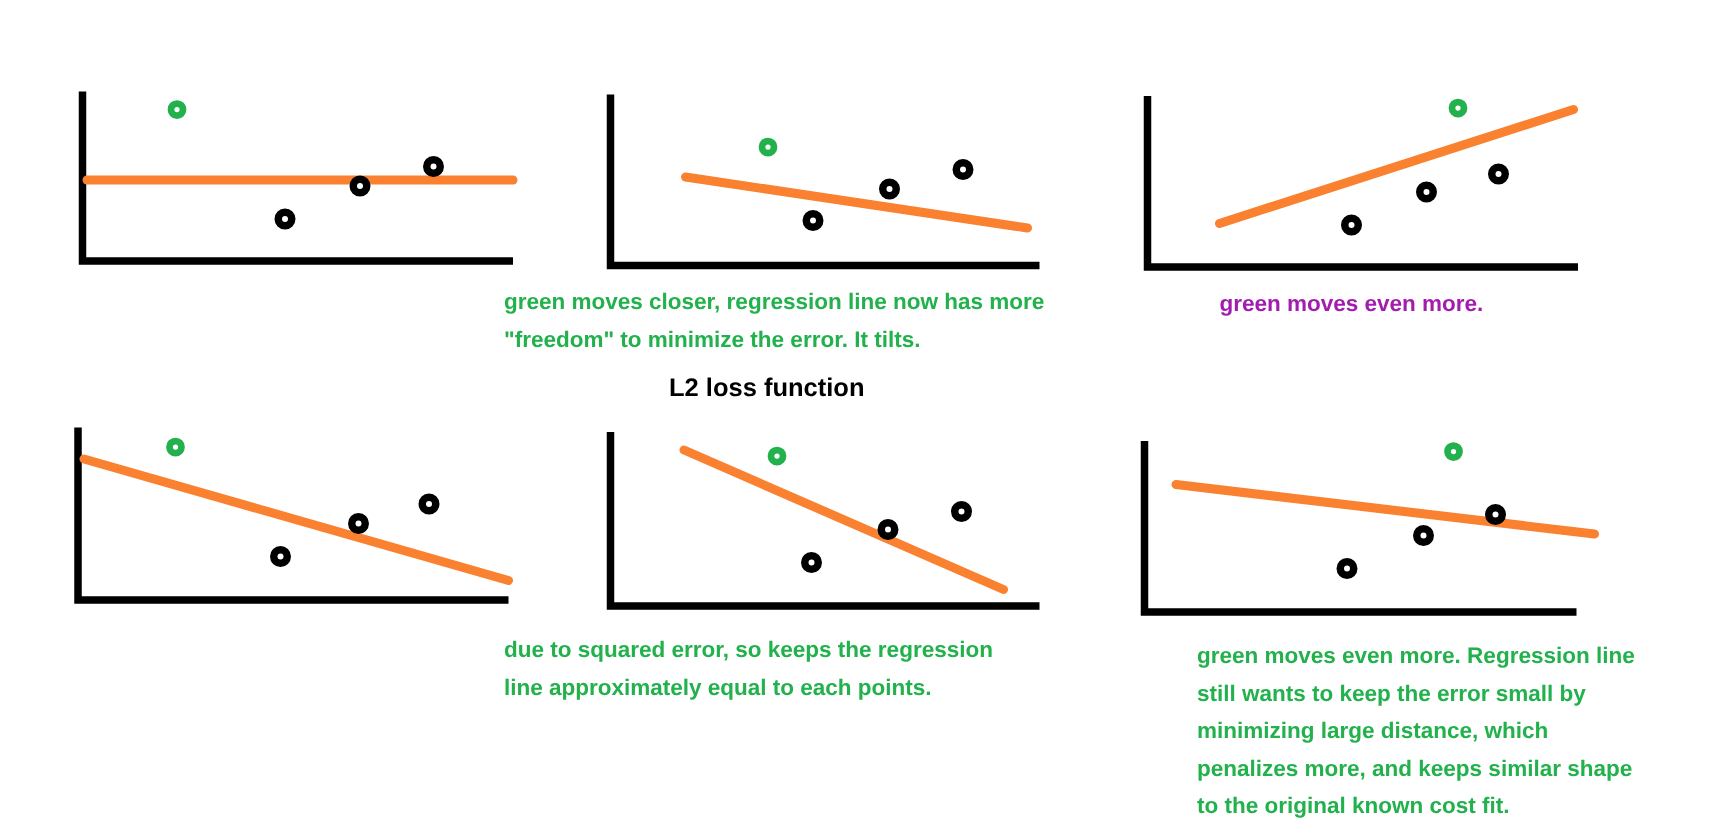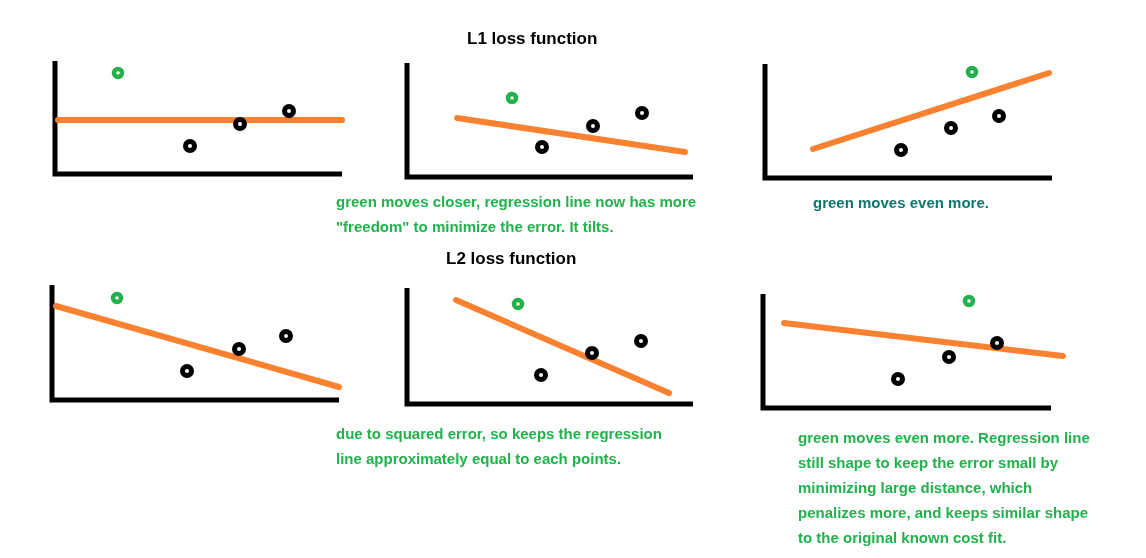--- a/index.html
+++ b/index.html
@@ -18,21 +18,20 @@
   #caption-0{left:336px;top:189px;}
   #caption-1{left:813px;top:190px;}
   #caption-2{left:336px;top:421px;}
   #caption-3{left:798px;top:425px;}
 </style>
 </head>
 <body>
 
 <div class="canvas">
 
-  <div class="section-title" id="title-l1">L1 loss function</div>
 
   <div class="section-title" id="title-l2">L2 loss function</div>
 
   <div class="plot" style="left: 40px; top: 55px; width: 312px; height: 132px;"><svg width="312" height="132">
         <path d="M 15 6 L 15 119 L 302 119" fill="none" stroke="#000000" stroke-width="5"></path>
         <line x1="18" y1="65" x2="302" y2="65" stroke="#F9812F" stroke-width="6" stroke-linecap="round"></line>
         <circle cx="150" cy="91" r="4.5" fill="#FFFFFF" stroke="#000000" stroke-width="5"></circle>
         <circle cx="200" cy="69" r="4.5" fill="#FFFFFF" stroke="#000000" stroke-width="5"></circle>
         <circle cx="249" cy="56" r="4.5" fill="#FFFFFF" stroke="#000000" stroke-width="5"></circle>
         <circle cx="78" cy="18" r="4" fill="#FFFFFF" stroke="#22B14C" stroke-width="4.5"></circle>
@@ -76,30 +75,30 @@
         <circle cx="199" cy="77" r="4.5" fill="#FFFFFF" stroke="#000000" stroke-width="5"></circle>
         <circle cx="247" cy="63" r="4.5" fill="#FFFFFF" stroke="#000000" stroke-width="5"></circle>
         <circle cx="219" cy="21" r="4" fill="#FFFFFF" stroke="#22B14C" stroke-width="4.5"></circle>
       </svg></div>
 
   <div class="caption" id="caption-0" style="color: rgb(34, 177, 76);">
     <div class="cap-line">green moves closer, regression line now has more</div>
     <div class="cap-line">"freedom" to minimize the error. It tilts.</div>
   </div>
 
-  <div class="caption" id="caption-1" style="color: #0f766e;">
+  <div class="caption" id="caption-1" style="color: #a21caf;">
     <div class="cap-line">green moves even more.</div>
   </div>
 
   <div class="caption" id="caption-2" style="color: rgb(34, 177, 76);">
     <div class="cap-line">due to squared error, so keeps the regression</div>
     <div class="cap-line">line approximately equal to each points.</div>
   </div>
 
   <div class="caption" id="caption-3" style="color: rgb(34, 177, 76);">
     <div class="cap-line">green moves even more. Regression line</div>
-    <div class="cap-line">still shape to keep the error small by</div>
+    <div class="cap-line">still wants to keep the error small by</div>
     <div class="cap-line">minimizing large distance, which</div>
     <div class="cap-line">penalizes more, and keeps similar shape</div>
     <div class="cap-line">to the original known cost fit.</div>
   </div>
 
 </div>
 
 </body></html>

